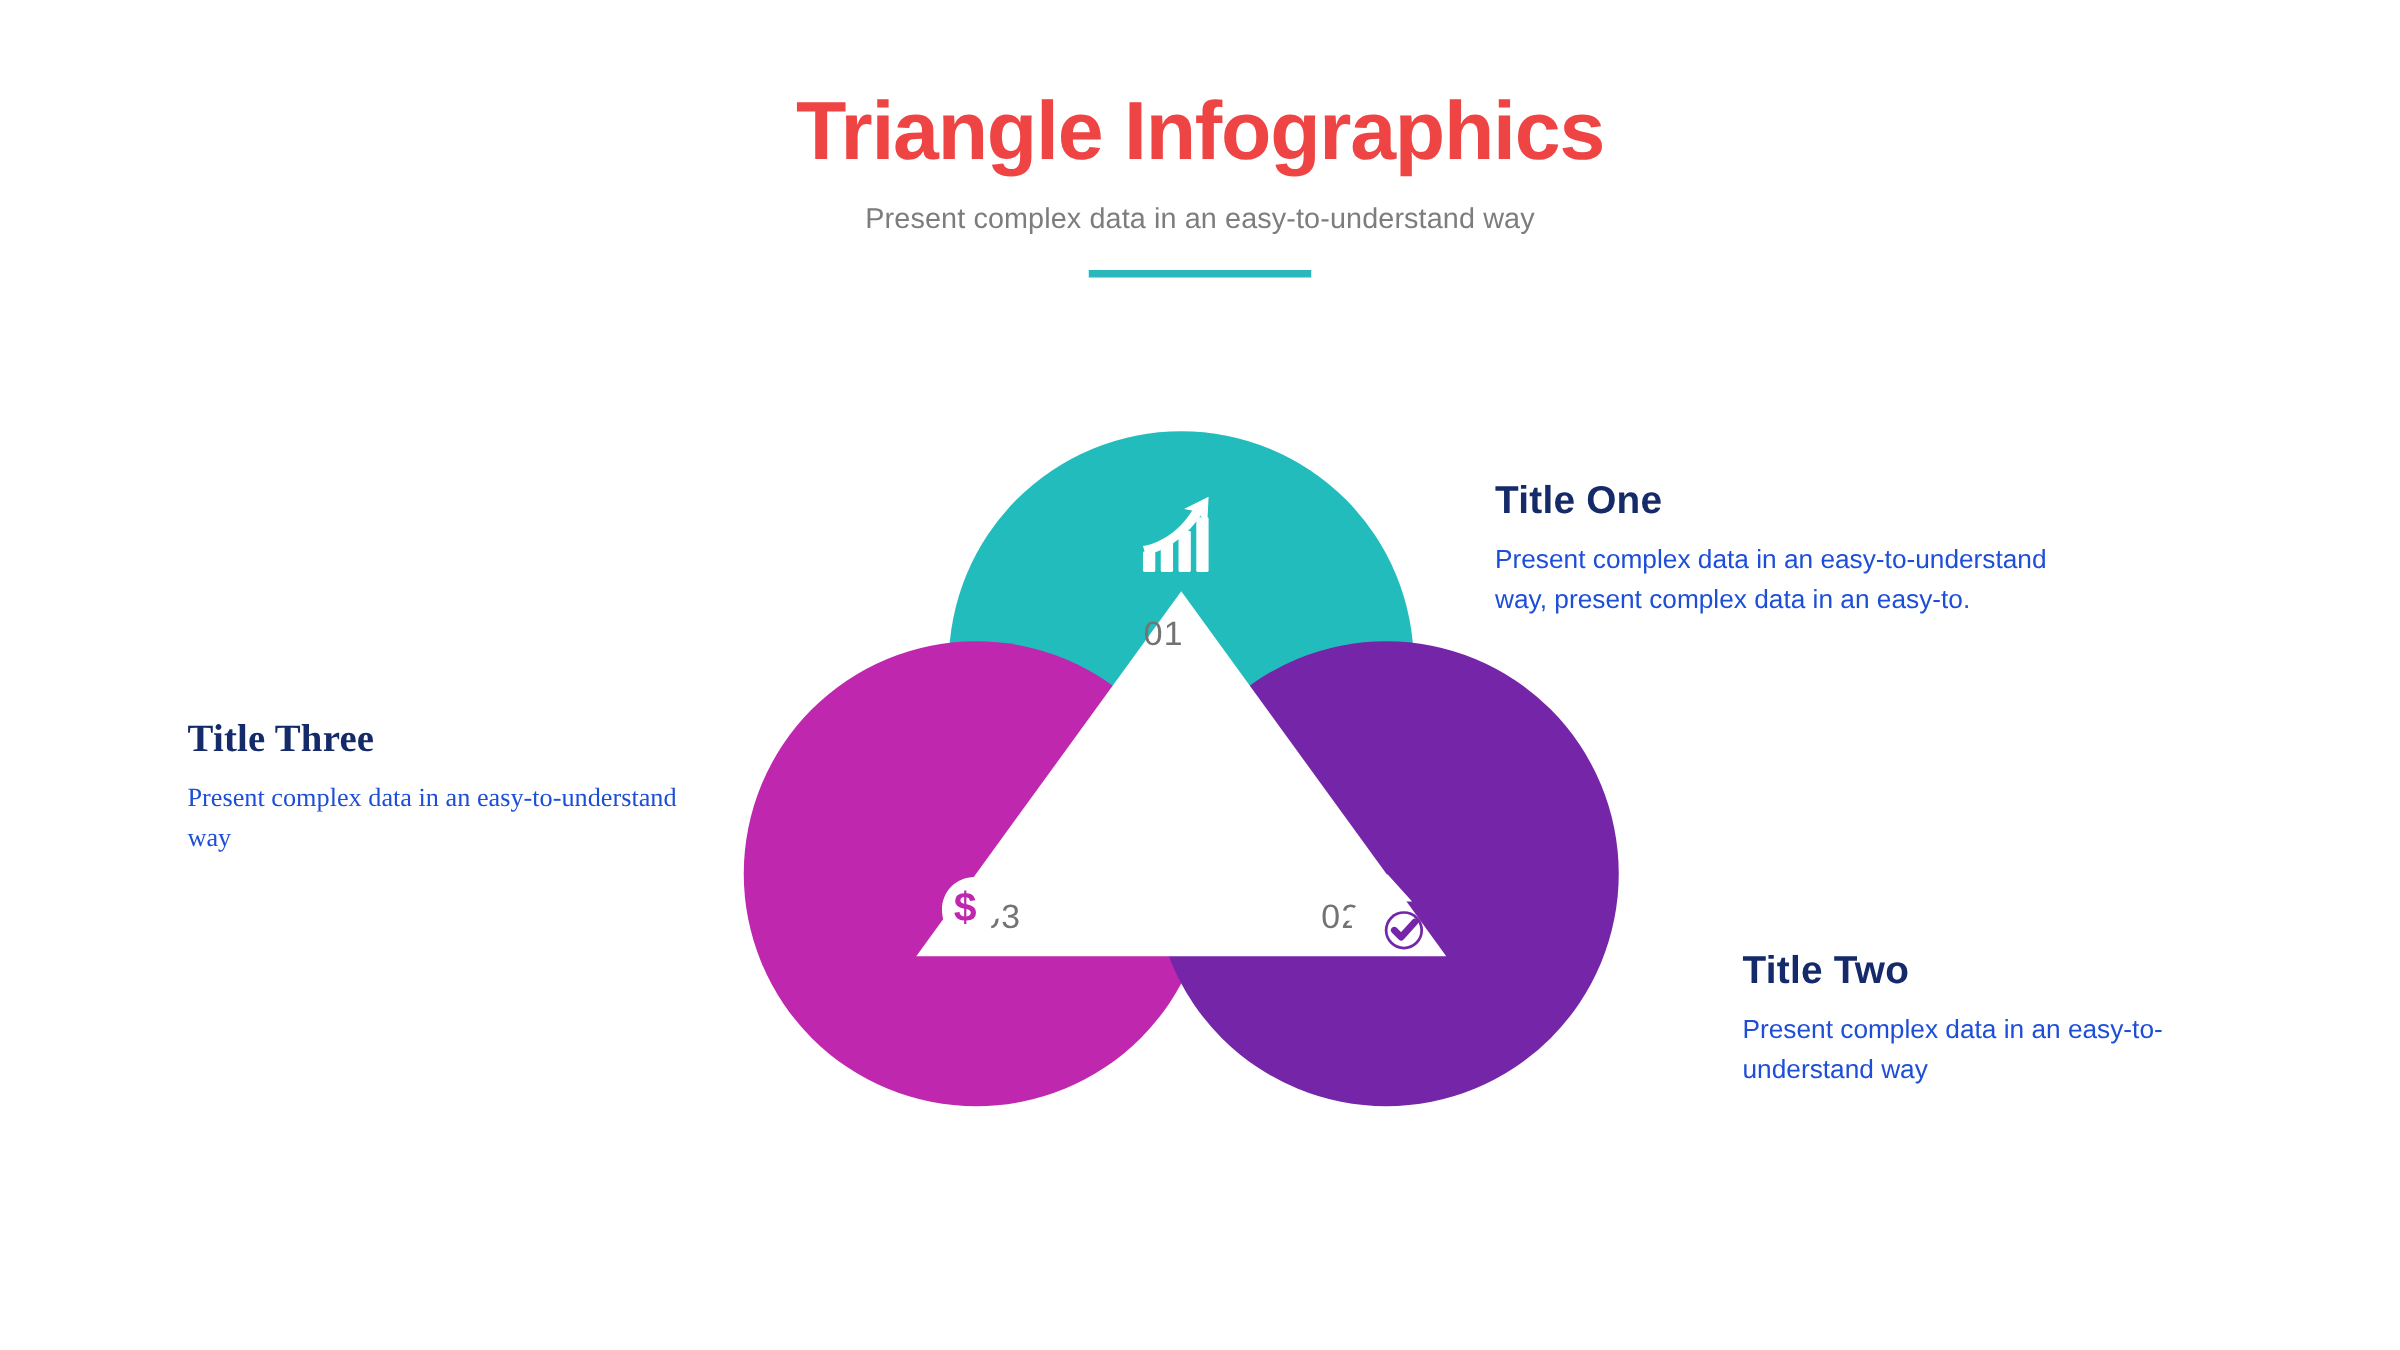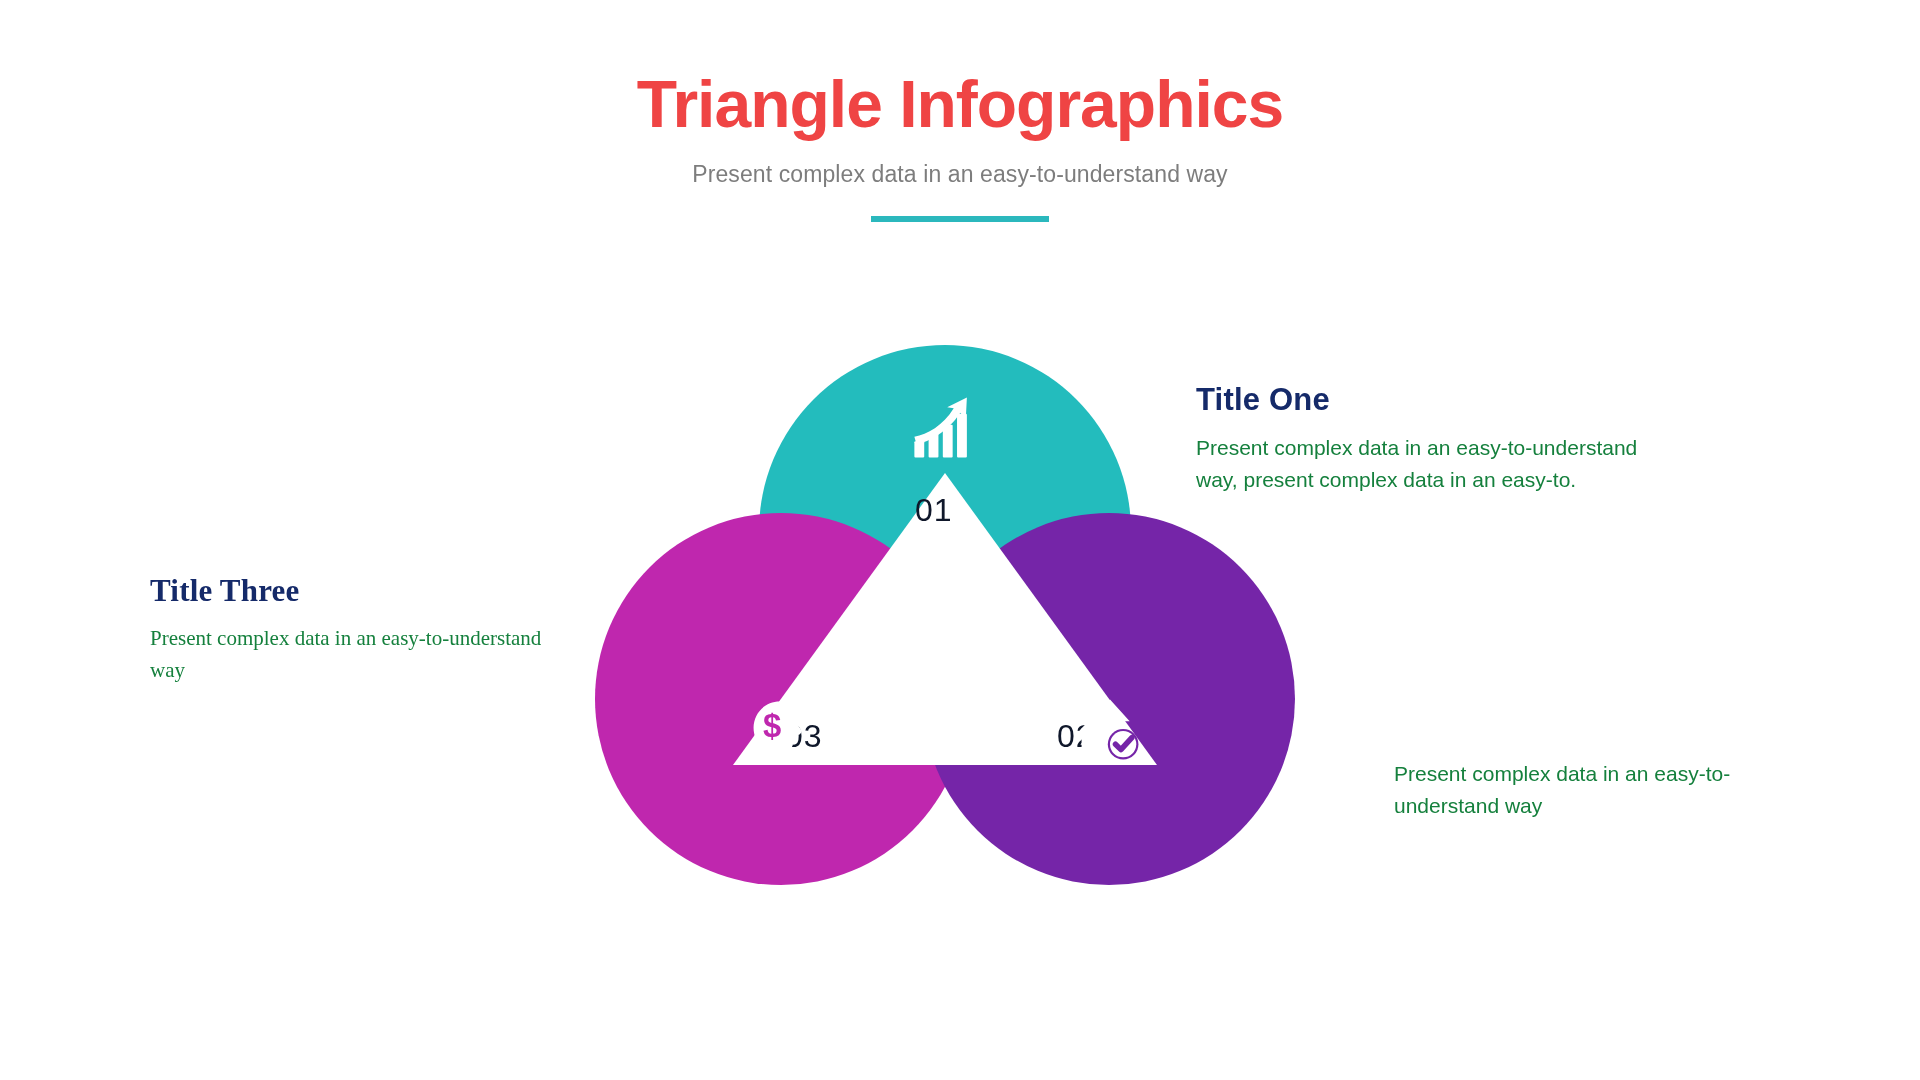--- a/index.html
+++ b/index.html
@@ -83,22 +83,22 @@
   #center-triangle {
     position: absolute;
     left: 0;
     top: 0;
     width: 700px;
     height: 540px;
     pointer-events: none;
   }
   .tri-number {
     position: absolute;
-    font-size: 32px;
-    color: #0f172a;
+    font-size: 27px;
+    color: #737373;
     font-family: "Liberation Sans", sans-serif;
     letter-spacing: 1px;
   }
   #num-01 { left: 320px; top: 147px; }
   #num-03 { left: 190px; top: 373px; }
   #num-02 { left: 438px; top: 373px; margin-left: 24px; }
 
   .lobe-icon {
     position: absolute;
     width: 70px;
@@ -112,21 +112,21 @@
   
   .callout-title {
     font-size: 31px;
     font-weight: bold;
     color: #152a69;
     margin: 0 0 14px 0;
     letter-spacing: 0.2px;
   }
   .callout-body {
     font-size: 21px;
-    color: #15803d;
+    color: #1d4ed8;
     line-height: 1.5;
     margin: 0;
   }
 
   #callout-one {
     position: absolute;
     left: 1196px;
     top: 382px;
     width: 460px;
     text-align: left;
@@ -199,19 +199,20 @@
     </svg>
   </div>
 </div>
 
 <div id="callout-one">
   <div class="callout-title">Title One</div>
   <div class="callout-body">Present complex data in an easy-to-understand way, present complex data in an easy-to.</div>
 </div>
 
 <div id="callout-two">
+  <div class="callout-title">Title Two</div>
   <div class="callout-body">Present complex data in an easy-to-understand way</div>
 </div>
 
 <div id="callout-three">
   <div class="callout-title">Title Three</div>
   <div class="callout-body">Present complex data in an easy-to-understand way</div>
 </div>
 
 </body></html>

